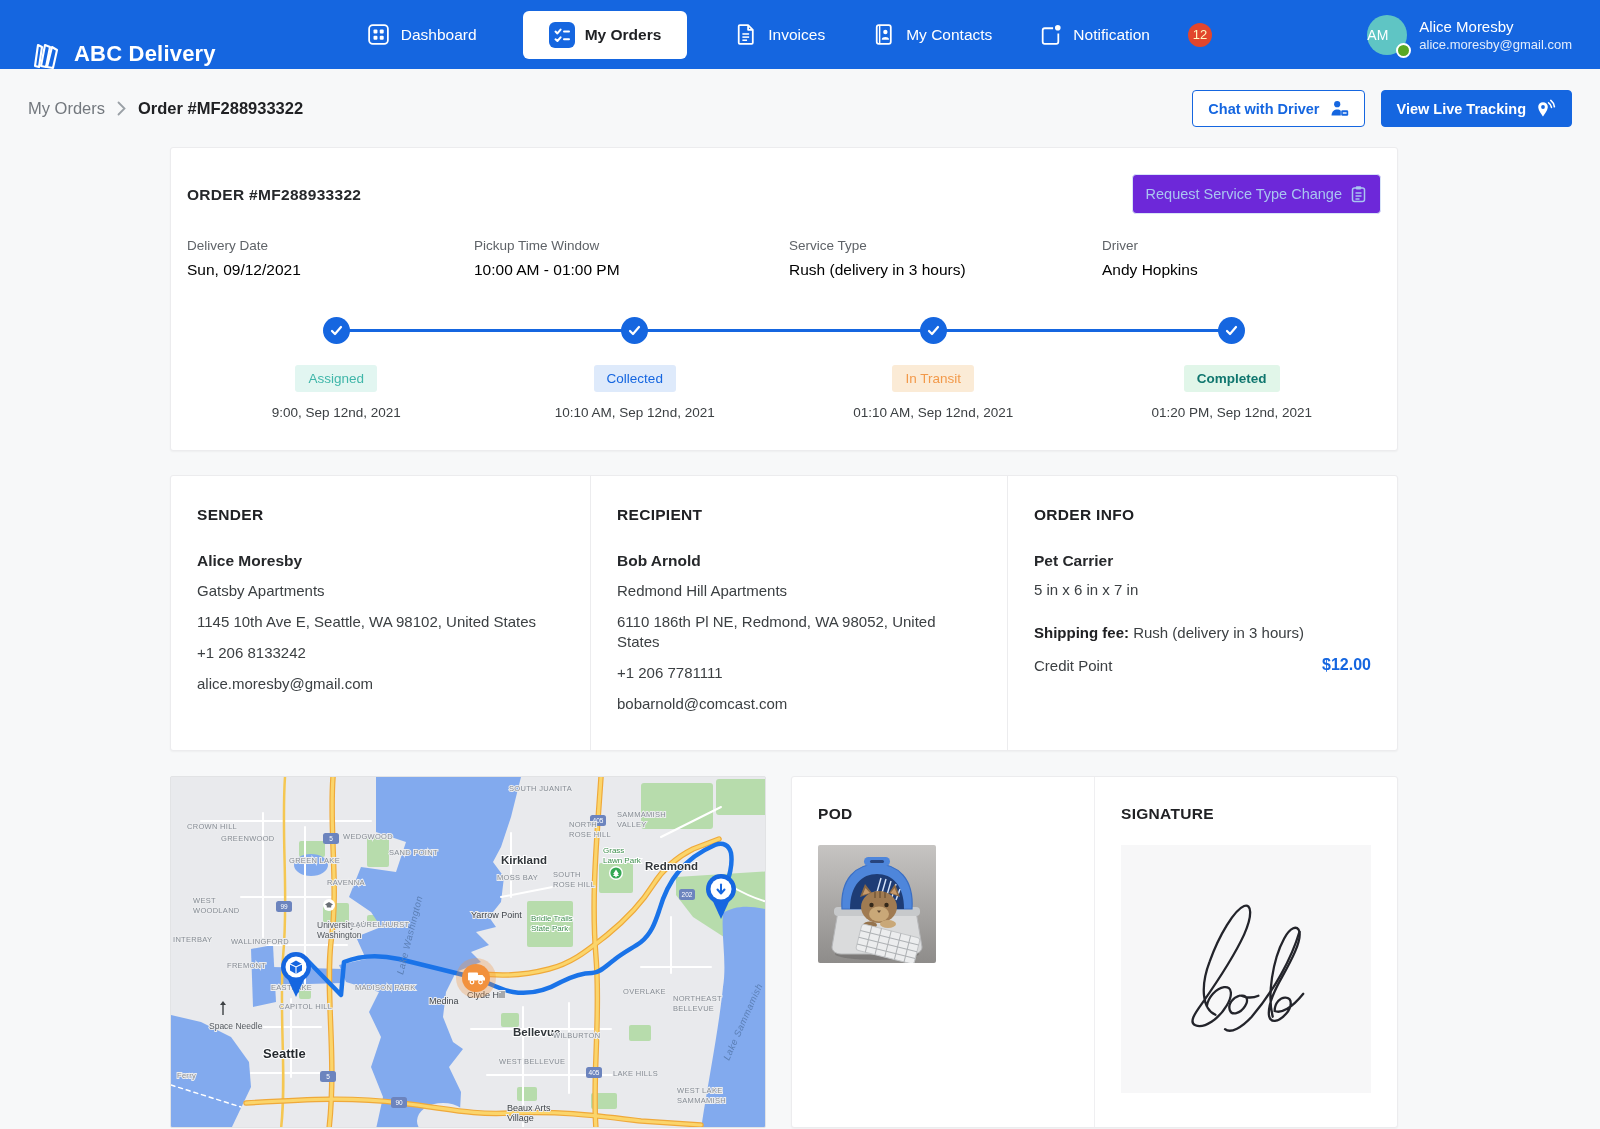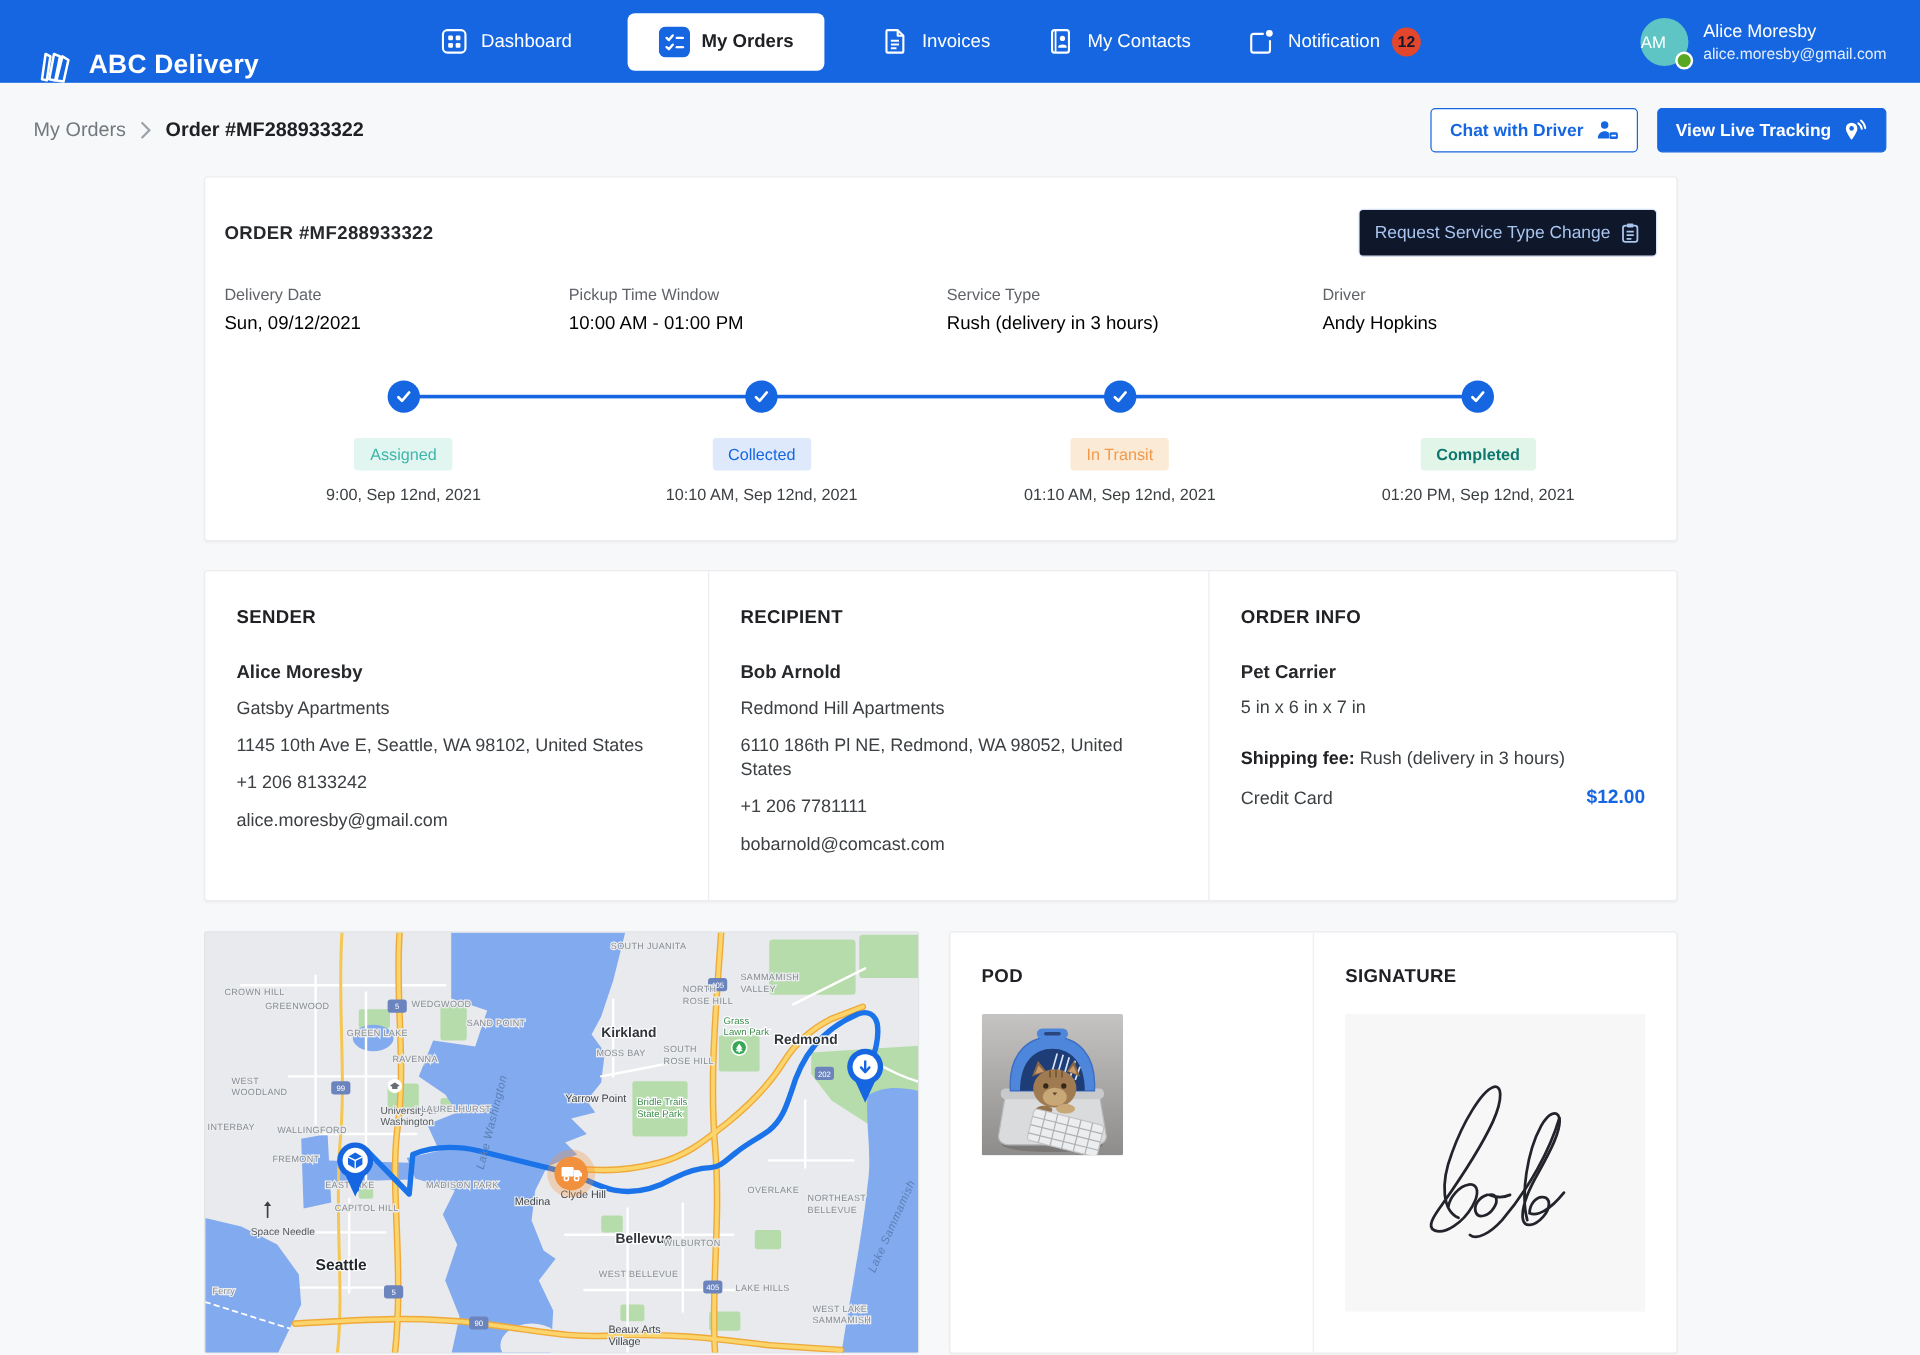--- a/index.html
+++ b/index.html
@@ -4,21 +4,21 @@
 <style>
   * { margin:0; padding:0; box-sizing:border-box; }
   html,body { width:1600px; height:1129px; background:#F7F8F9; font-family:"Liberation Sans",sans-serif; color:#26282B; overflow:hidden; }
 
   
   .topnav { height:69px; background:#1566E0; display:flex; align-items:center; padding:0 28px; }
   .brand { display:flex; align-items:center; gap:10px; color:#fff; font-size:22px; font-weight:bold; letter-spacing:.2px; white-space:nowrap;margin-top:39px; }
   .navitems { display:flex; align-items:center; gap:46px; margin:0 auto 0 150px; }
   .navitem { display:flex; align-items:center; gap:10px; color:#fff; font-size:15.5px; cursor:pointer; white-space:nowrap; }
   .navitem.active { background:#fff; color:#202124; font-weight:bold; padding:11px 26px; border-radius:6px; }
-  .navbadge { background:#E2462C; color:#0f172a; width:24px; height:24px; border-radius:50%; font-size:13px; font-weight:bold; display:flex; align-items:center; justify-content:center; }
+  .navbadge { background:#E2462C; color:#fef9c3; width:24px; height:24px; border-radius:50%; font-size:13px; font-weight:normal; display:flex; align-items:center; justify-content:center;margin-left:28px; }
   .userbox { display:flex; align-items:center; gap:12px; }
   .avatar { position:relative; width:40px; height:40px; border-radius:50%; background:#5FC5C4; color:#fff; font-size:14px; display:flex; align-items:center; justify-content:flex-start; }
   .presence { position:absolute; right:-4px; bottom:-3px; width:15px; height:15px; background:#59A824; border:2.5px solid #fff; border-radius:50%; }
   .uname { color:#fff; font-size:15px; }
   .uemail { color:rgba(255,255,255,.88); font-size:13px; margin-top:2px; }
 
   
   .crumbrow { display:flex; align-items:center; padding:21px 28px 20px; }
   .crumb { display:flex; align-items:center; gap:12px; font-size:16.5px; }
   .crumb .parent { color:#73787E; cursor:pointer; }
@@ -27,21 +27,21 @@
   .btn { display:flex; align-items:center; gap:9px; height:37px; padding:0 15px; border-radius:4px; font-size:14.5px; font-weight:bold; cursor:pointer; }
   .btn.ghost { background:#fff; border:1px solid #1566E0; color:#1566E0; }
   .btn.solid { background:#1566E0; border:1px solid #1566E0; color:#fff; }
 
   
   .content { width:1228px; margin-left:170px; }
   .card { background:#fff; border:1px solid #ECECEE; border-radius:3px; box-shadow:0 1px 2px rgba(0,0,0,.04); }
   .ordercard { padding:26px 16px 30px; margin-bottom:24px; }
   .ordertop { display:flex; align-items:flex-start; }
   .ordertitle { font-size:15.5px; font-weight:bold; letter-spacing:.3px; padding-top:12px; }
-  .reqbtn { margin-left:auto; display:flex; align-items:center; gap:8px; border:1px solid #D8E4F8; color:#A9C5F0; background:#0f172a; font-size:14.5px; padding:10px 13px; border-radius:4px; cursor:default; }
+  .reqbtn { margin-left:auto; display:flex; align-items:center; gap:8px; border:1px solid #D8E4F8; color:#A9C5F0; background:#6d28d9; font-size:14.5px; padding:10px 13px; border-radius:4px; cursor:default; }
   .fields { display:grid; grid-template-columns:287px 315px 313px 1fr; margin-top:24px; }
   .flabel { color:#5F6368; font-size:13.5px; }
   .fvalue { color:#000000; font-size:15.5px; margin-top:8px; }
 
   .timeline { position:relative; margin-top:38px; }
   .tl-line { position:absolute; top:12px; left:12.3%; right:12.3%; height:3px; background:#1566E0; }
   .tl-steps { display:flex; position:relative; }
   .tl-step { width:25%; display:flex; flex-direction:column; align-items:center; }
   .tl-dot { width:27px; height:27px; border-radius:50%; background:#1566E0; display:flex; align-items:center; justify-content:center; }
   .tl-badge { margin-top:21px; font-size:13.5px; padding:6px 13px; border-radius:3px; }
@@ -309,21 +309,21 @@
       <div class="pline">6110 186th Pl NE, Redmond, WA 98052, United States</div>
       <div class="pline">+1 206 7781111</div>
       <div class="pline">bobarnold@comcast.com</div>
     </div>
     <div class="infocol">
       <div class="coltitle">ORDER INFO</div>
       <div class="pname">Pet Carrier</div>
       <div class="oi-dims">5 in x 6 in x 7 in</div>
       <div class="oi-fee"><b>Shipping fee:</b><span> Rush (delivery in 3 hours)</span></div>
       <div class="oi-payrow">
-        <span class="oi-pay">Credit Card</span>
+        <span class="oi-pay">Credit Point</span>
         <span class="oi-amount">$12.00</span>
       </div>
     </div>
   </div>
 
   <div class="bottomrow">
     <div class="mapcard">
       <svg width="602" height="352" viewBox="0 0 602 352">
 
         <rect width="602" height="352" fill="#E9EAED"></rect>

